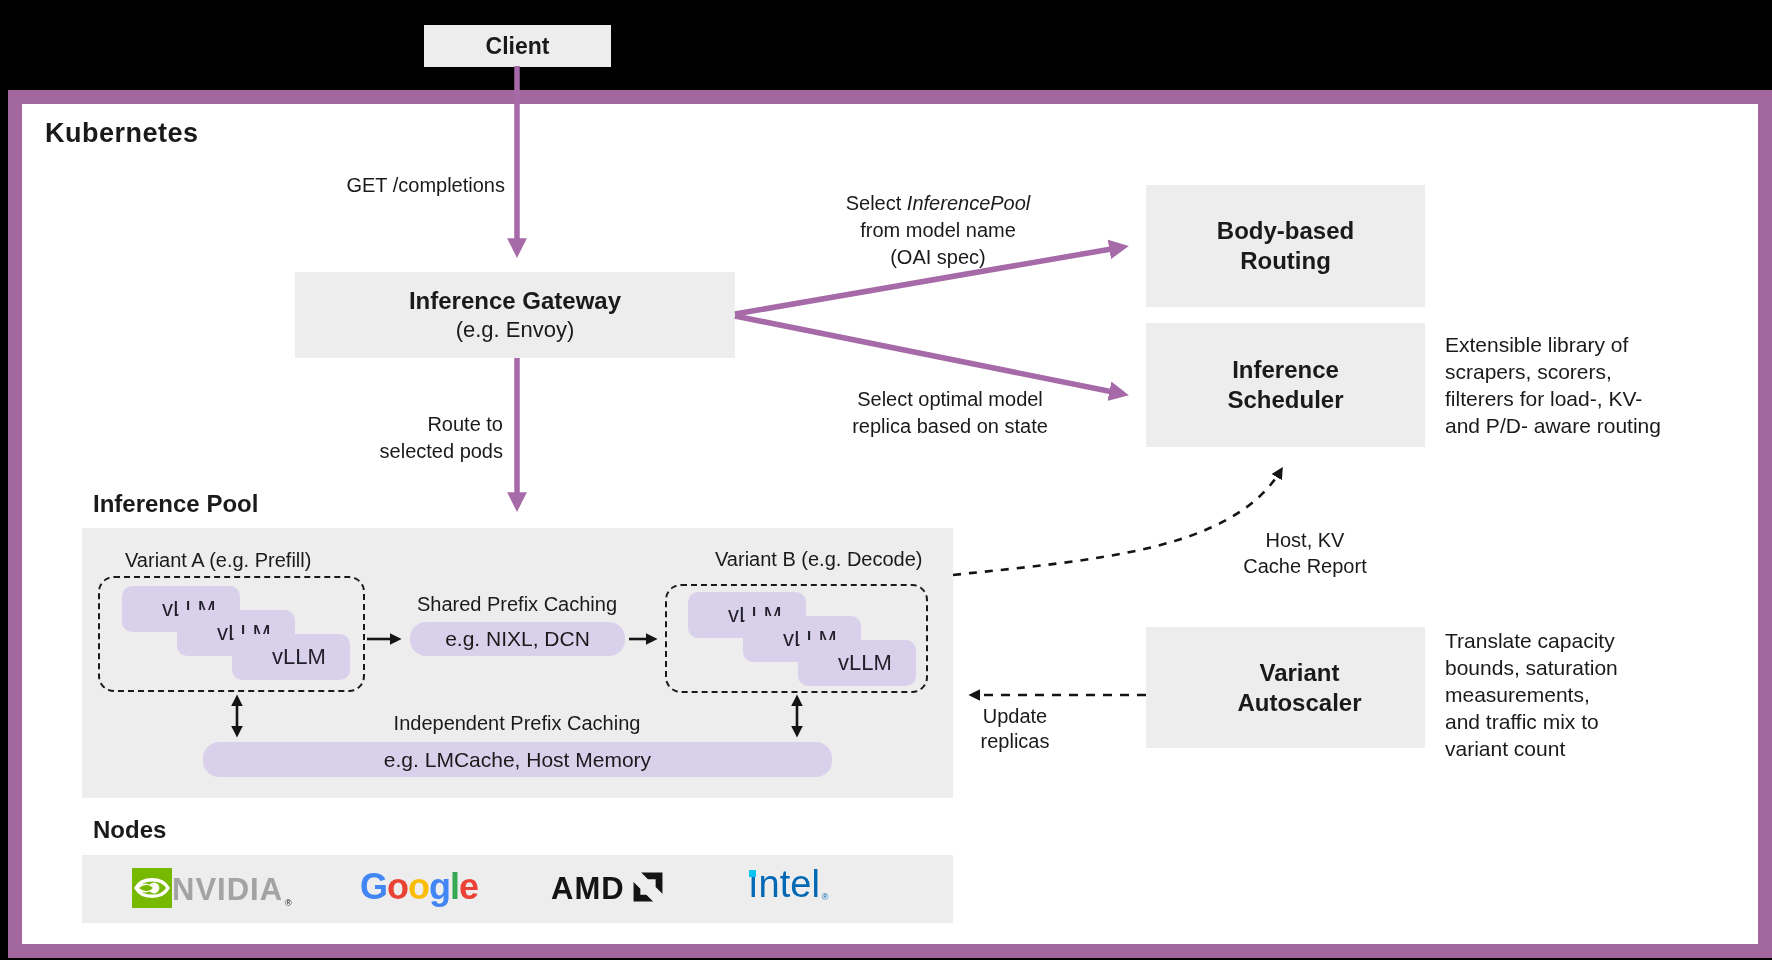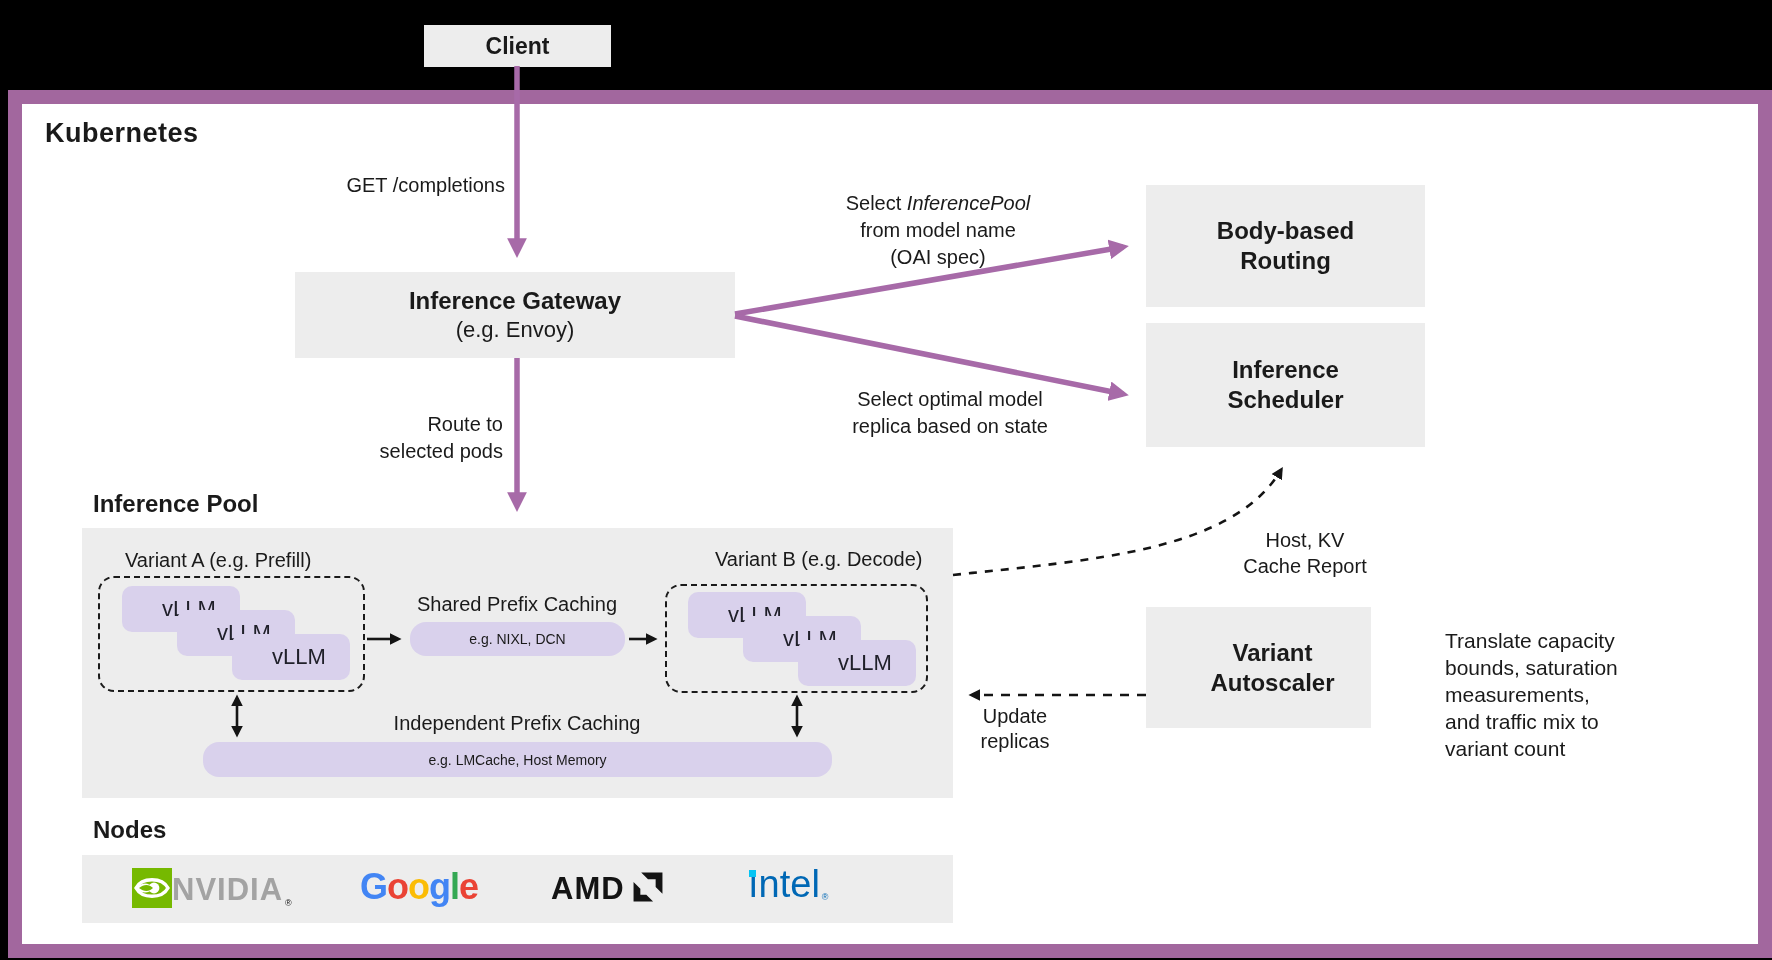--- a/index.html
+++ b/index.html
@@ -15,21 +15,21 @@
   
   .gray-box{background:#ededed;display:flex;flex-direction:column;align-items:center;justify-content:center;text-align:center;}
   .box-title{font-weight:700;font-size:24px;line-height:30px;}
   .box-sub{font-weight:400;font-size:22px;line-height:28px;}
 
   .client-box{left:424px;top:25px;width:187px;height:42px;font-size:23px;font-weight:700;}
 
   .gateway-box{left:295px;top:272px;width:440px;height:86px;}
   .bbr-box{left:1146px;top:185px;width:279px;height:122px;}
   .sched-box{left:1146px;top:323px;width:279px;height:124px;}
-  .autoscaler-box{left:1146px;top:607px;width:225px;height:121px;padding-left:28px;}
+  .autoscaler-box{left:1146px;top:627px;width:279px;height:121px;padding-left:28px;}
 
   
   .lbl{font-size:20px;line-height:27px;}
   .get-label{left:285px;top:172px;width:220px;text-align:right;}
   .selpool-label{left:788px;top:190px;width:300px;text-align:center;}
   .selopt-label{left:790px;top:386px;width:320px;text-align:center;}
   .route-label{left:303px;top:411px;width:200px;text-align:right;}
   .loadkv-label{left:1210px;top:527px;width:190px;text-align:center;line-height:26px;}
   .update-label{left:935px;top:704px;width:160px;text-align:center;line-height:25px;}
 
@@ -41,21 +41,21 @@
   .pool-title{left:93px;top:490px;font-size:24px;font-weight:700;}
   .pool-box{left:82px;top:528px;width:871px;height:270px;background:#ededed;}
   .variant-label{font-size:20px;}
   .va-label{left:125px;top:549px;}
   .vb-label{left:667px;top:548px;margin-left:48px;}
   .dash-box{border:2.5px dashed #1a1a1a;border-radius:16px;background:transparent;}
   .va-dash{left:98px;top:576px;width:267px;height:116px;}
   .vb-dash{left:665px;top:584px;width:263px;height:109px;}
   .vllm{width:118px;height:46px;background:#d9d1ec;border-radius:10px;
         display:flex;align-items:center;justify-content:center;font-size:22px;color:#20202a;padding-left:16px;}
-  .lav-box{background:#d9d1ec;border-radius:16px;display:flex;align-items:center;justify-content:center;font-size:14px;}
+  .lav-box{background:#d9d1ec;border-radius:16px;display:flex;align-items:center;justify-content:center;font-size:21px;}
   .nixl-box{left:410px;top:622px;width:215px;height:34px;}
   .lmcache-box{left:203px;top:742px;width:629px;height:35px;}
   .shared-label{left:367px;top:591px;width:300px;text-align:center;}
   .indep-label{left:342px;top:710px;width:350px;text-align:center;}
 
   
   .nodes-title{left:93px;top:816px;font-size:24px;font-weight:700;}
   .nodes-box{left:82px;top:855px;width:871px;height:68px;background:#ededed;}
   .logo{position:absolute;display:flex;align-items:center;}
   .nvidia-logo{left:130px;top:868px;}
@@ -122,20 +122,26 @@
   <div class="abs lbl loadkv-label">
     <div>Host, KV</div>
     <div>Cache Report</div>
   </div>
 
   <div class="abs lbl update-label">
     <div>Update</div>
     <div>replicas</div>
   </div>
 
+  <div class="abs note sched-note">
+    <div>Extensible library of</div>
+    <div>scrapers, scorers,</div>
+    <div>filterers for load-, KV-</div>
+    <div>and P/D- aware routing</div>
+  </div>
   <div class="abs note auto-note">
     <div>Translate capacity</div>
     <div>bounds, saturation</div>
     <div>measurements,</div>
     <div>and traffic mix to</div>
     <div>variant count</div>
   </div>
 
   <div class="abs pool-title">Inference Pool</div>
   <div class="abs pool-box"></div>

